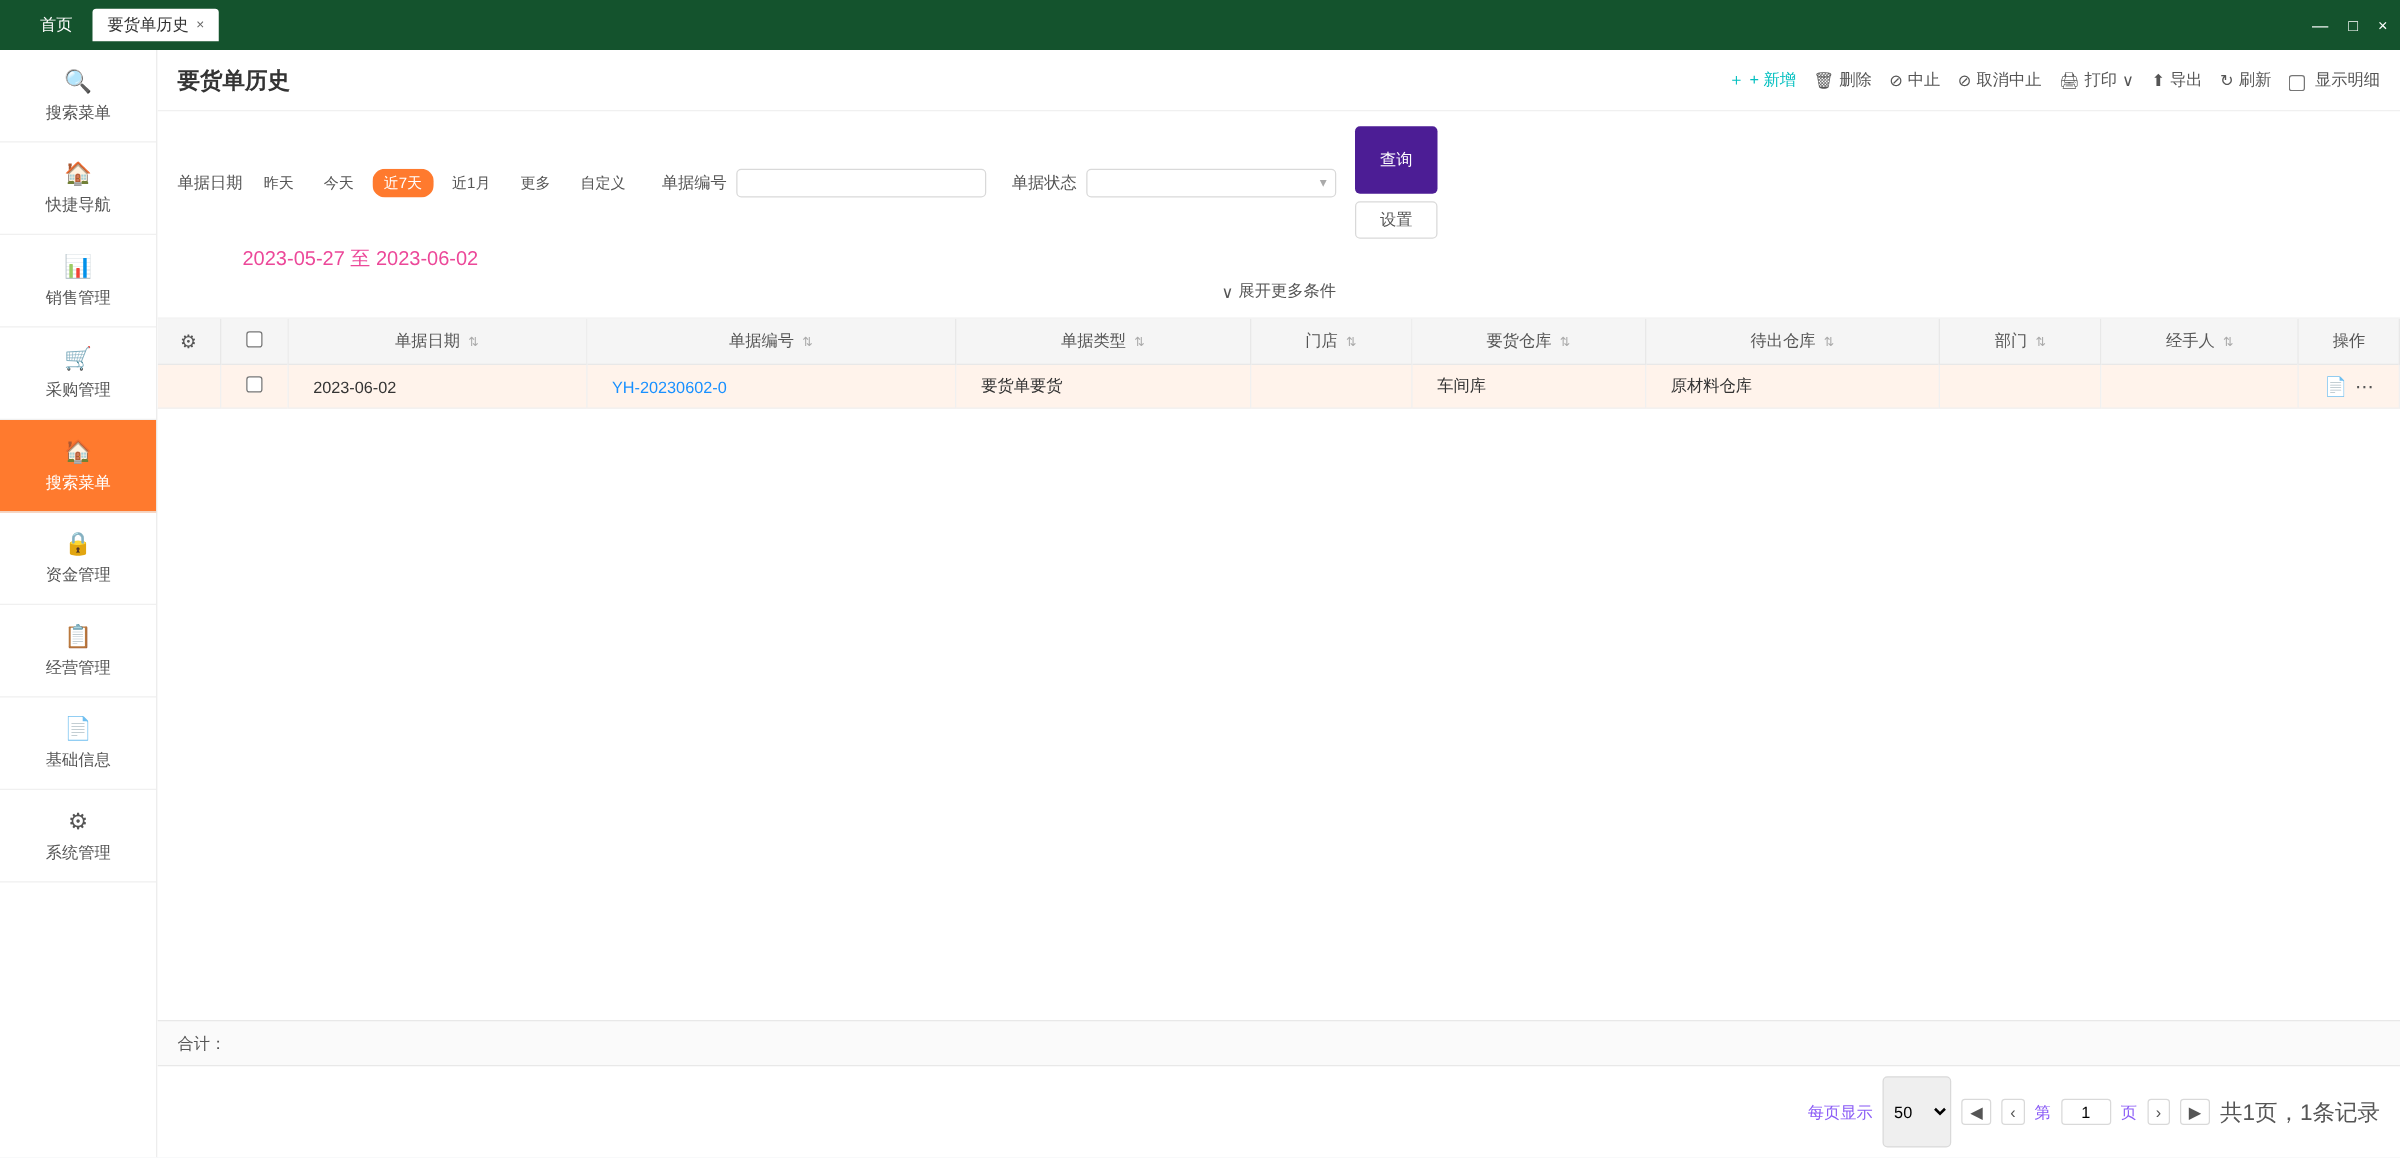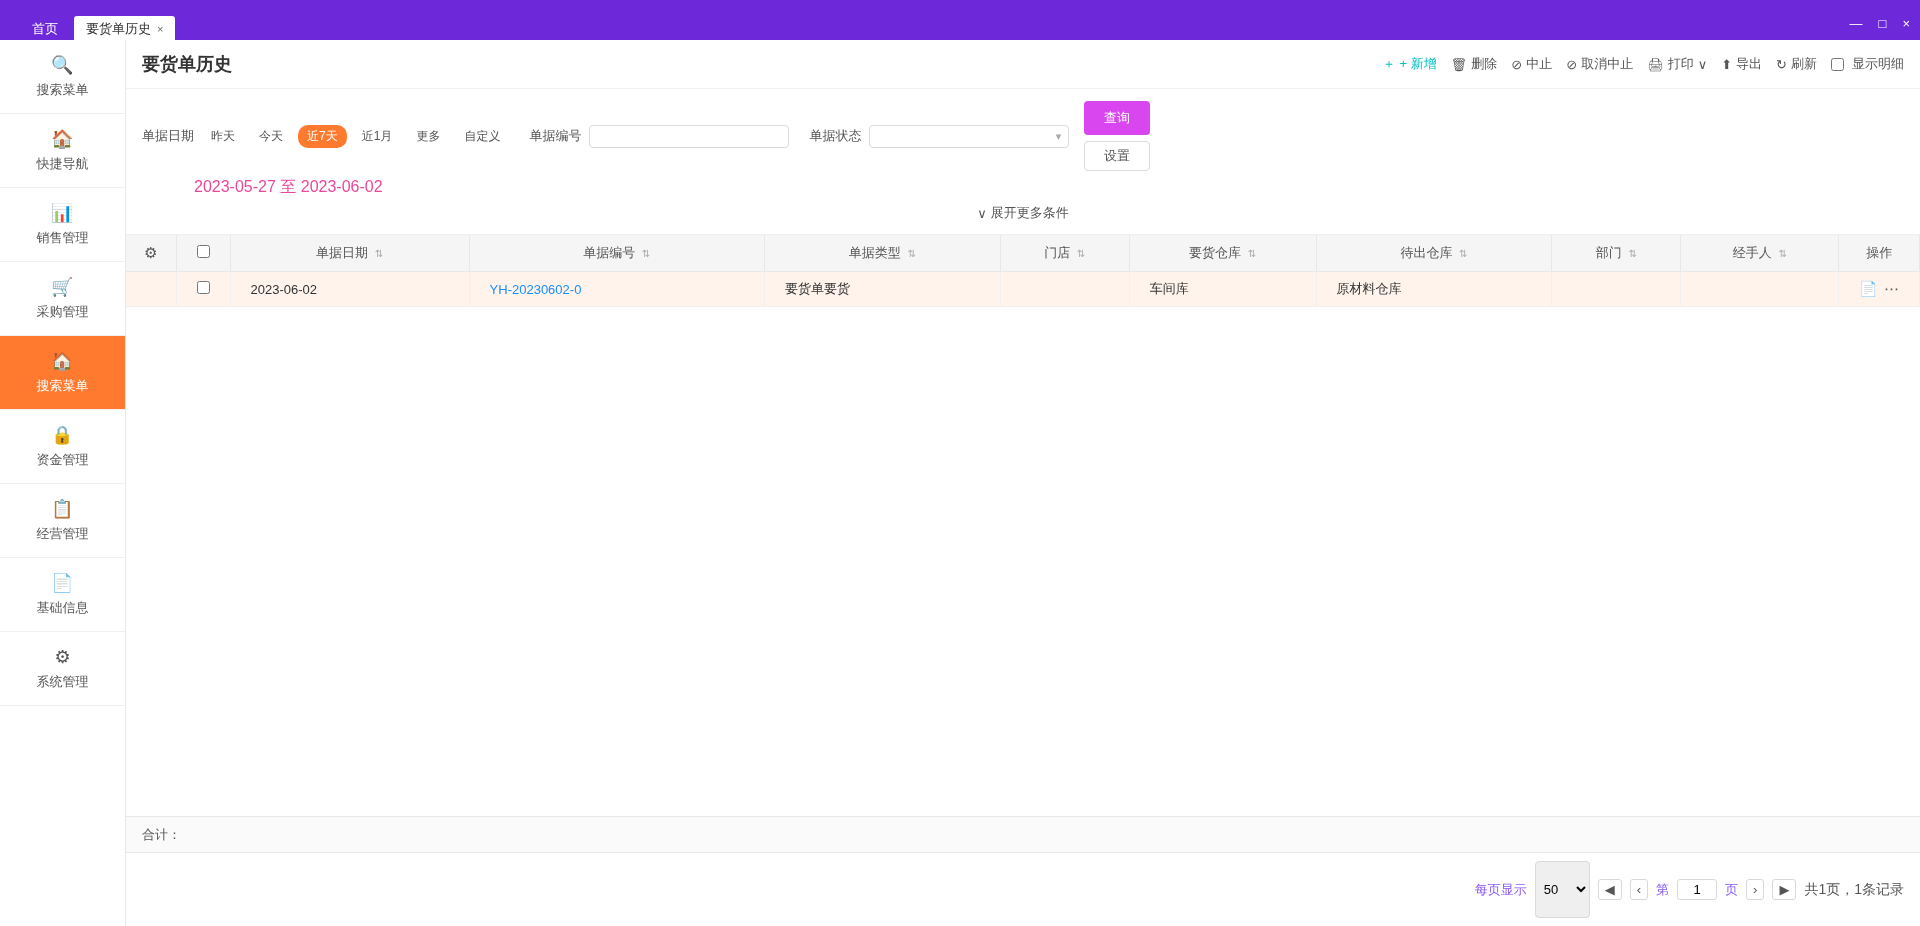--- a/index.html
+++ b/index.html
@@ -1,23 +1,23 @@
 <!DOCTYPE html>
 <html><head>
   <meta charset="utf-8">
   <style>
     * { box-sizing: border-box; margin: 0; padding: 0; font-family: 'Microsoft YaHei', Arial, sans-serif; font-size: 13px; }
     body { display: flex; flex-direction: column; height: 926px; overflow: hidden; background: #f0f2f5; }
 
     
     .top-bar {
       height: 40px;
-      background: #6d28d9;
-      display: flex;
-      align-items: flex-start;
+      background: #14532d;
+      display: flex;
+      align-items: center;
       padding: 16px 10px;
       color: white;
       flex-shrink: 0;
     }
     .top-bar .tabs {
       display: flex;
       align-items: center;
       gap: 4px;
       margin-left: 10px;
     }
@@ -127,21 +127,21 @@
       font-size: 13px;
       white-space: nowrap;
     }
     .toolbar-btn.new { color: #00bfbf; }
     .toolbar-btn.delete { color: #555; }
     .toolbar-btn.stop { color: #555; }
     .toolbar-btn.cancel-stop { color: #555; }
     .toolbar-btn.print { color: #555; }
     .toolbar-btn.export { color: #555; }
     .toolbar-btn.refresh { color: #555; }
-    .toolbar-btn.show-detail { display: flex; align-items: center; gap: 4px; }
+    .toolbar-btn.show-detail { display: flex; align-items: flex-end; gap: 4px; }
 
     
     .filter-bar {
       padding: 12px 16px;
       border-bottom: 1px solid #f0f0f0;
       flex-shrink: 0;
     }
     .filter-row {
       display: flex;
       align-items: center;
@@ -214,25 +214,25 @@
       display: flex;
       align-items: center;
       justify-content: center;
       gap: 4px;
       cursor: pointer;
       color: #555;
       font-size: 13px;
       margin-top: 4px;
     }
     .query-btn {
-      background: #d946ef;
+      background: #4c1d95;
       color: white;
       border: none;
       border-radius: 4px;
-      padding: 8px 20px;
+      padding: 18px 20px;
       cursor: pointer;
       font-size: 13px;
     }
     .settings-btn {
       background: white;
       color: #555;
       border: 1px solid #d9d9d9;
       border-radius: 4px;
       padding: 5px 4px;
       cursor: pointer;
@@ -336,21 +336,21 @@
     }
     .pagination-btn:disabled { color: #ccc; cursor: default; }
     .page-input {
       width: 40px;
       border: 1px solid #d9d9d9;
       border-radius: 3px;
       padding: 2px 4px;
       text-align: center;
       font-size: 13px;
     }
-    .pagination-info { color: #555; font-size: 14px; }
+    .pagination-info { color: #555; font-size: 18px; }
 
     
     .action-icons {
       display: flex;
       gap: 6px;
       justify-content: center;
     }
     .action-icon {
       cursor: pointer;
       color: #555;

